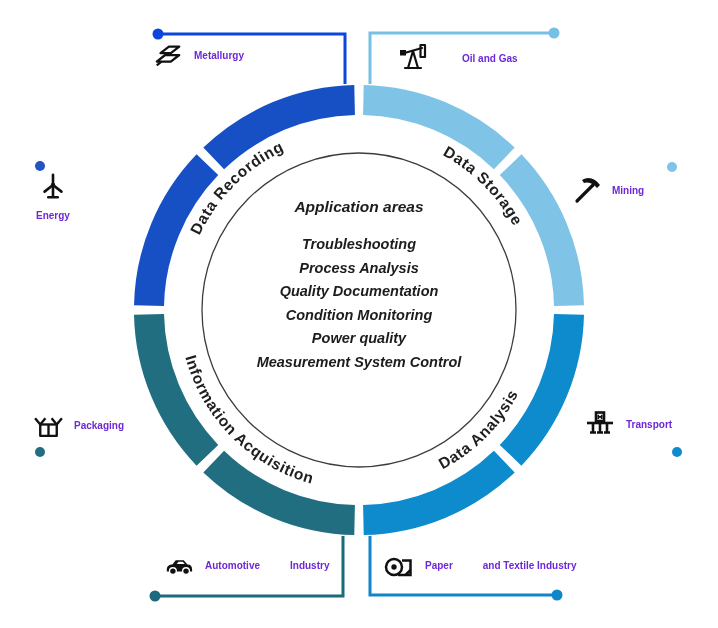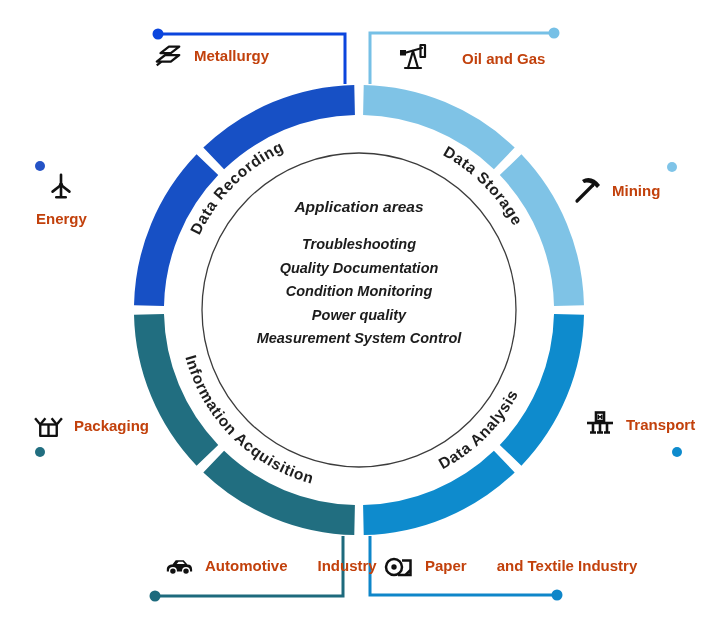--- a/index.html
+++ b/index.html
@@ -4,21 +4,21 @@
 <style>
   html,body{margin:0;padding:0;background:#fff;}
   .canvas{position:relative;width:718px;height:628px;background:#fff;overflow:hidden;
           font-family:"Liberation Sans",sans-serif;}
   .canvas svg.main{position:absolute;left:0;top:0;}
   .arc{fill:none;stroke-width:30;stroke-linecap:butt;}
   .conn{fill:none;stroke-width:3;}
   .curved{font-family:"Liberation Sans",sans-serif;font-size:15.5px;font-weight:bold;
           fill:#1e1e1e;letter-spacing:0.6px;}
   .industry{position:absolute;display:flex;align-items:center;gap:9px;
-            font-size:15px;font-weight:bold;color:#c2410c;white-space:nowrap;}
+            font-size:10px;font-weight:bold;color:#6d28d9;white-space:nowrap;}
   .industry .icon{display:flex;align-items:center;justify-content:center;}
   .industry .stack{display:flex;flex-direction:row;line-height:19px;gap:30px;}
   .center-panel{position:absolute;left:199px;top:196px;width:320px;text-align:center;color:#1c1c1c;font-style:italic;}
   .center-heading{font-size:15.5px;font-weight:bold;line-height:22px;margin-bottom:15px;}
   .center-item{font-size:14.5px;font-weight:bold;line-height:23.5px;}
 </style>
 </head>
 <body>
 
 <div class="canvas">
@@ -68,20 +68,21 @@
       <textPath href="#bottomArc" xlink:href="#bottomArc" startOffset="25%">Information Acquisition</textPath>
     </text>
     <text class="curved" text-anchor="middle">
       <textPath href="#bottomArc" xlink:href="#bottomArc" startOffset="75%">Data Analysis</textPath>
     </text>
   </svg>
 
   <div class="center-panel">
     <div class="center-heading">Application areas</div>
     <div class="center-item">Troubleshooting</div>
+    <div class="center-item">Process Analysis</div>
     <div class="center-item">Quality Documentation</div>
     <div class="center-item">Condition Monitoring</div>
     <div class="center-item">Power quality</div>
     <div class="center-item">Measurement System Control</div>
   </div>
 
   <div class="industry" style="left:151px;top:40px;">
     <span class="icon">
       <svg width="34" height="30" viewBox="0 0 32 32">
         <g fill="none" stroke="#111" stroke-width="2.4" stroke-linejoin="round">

